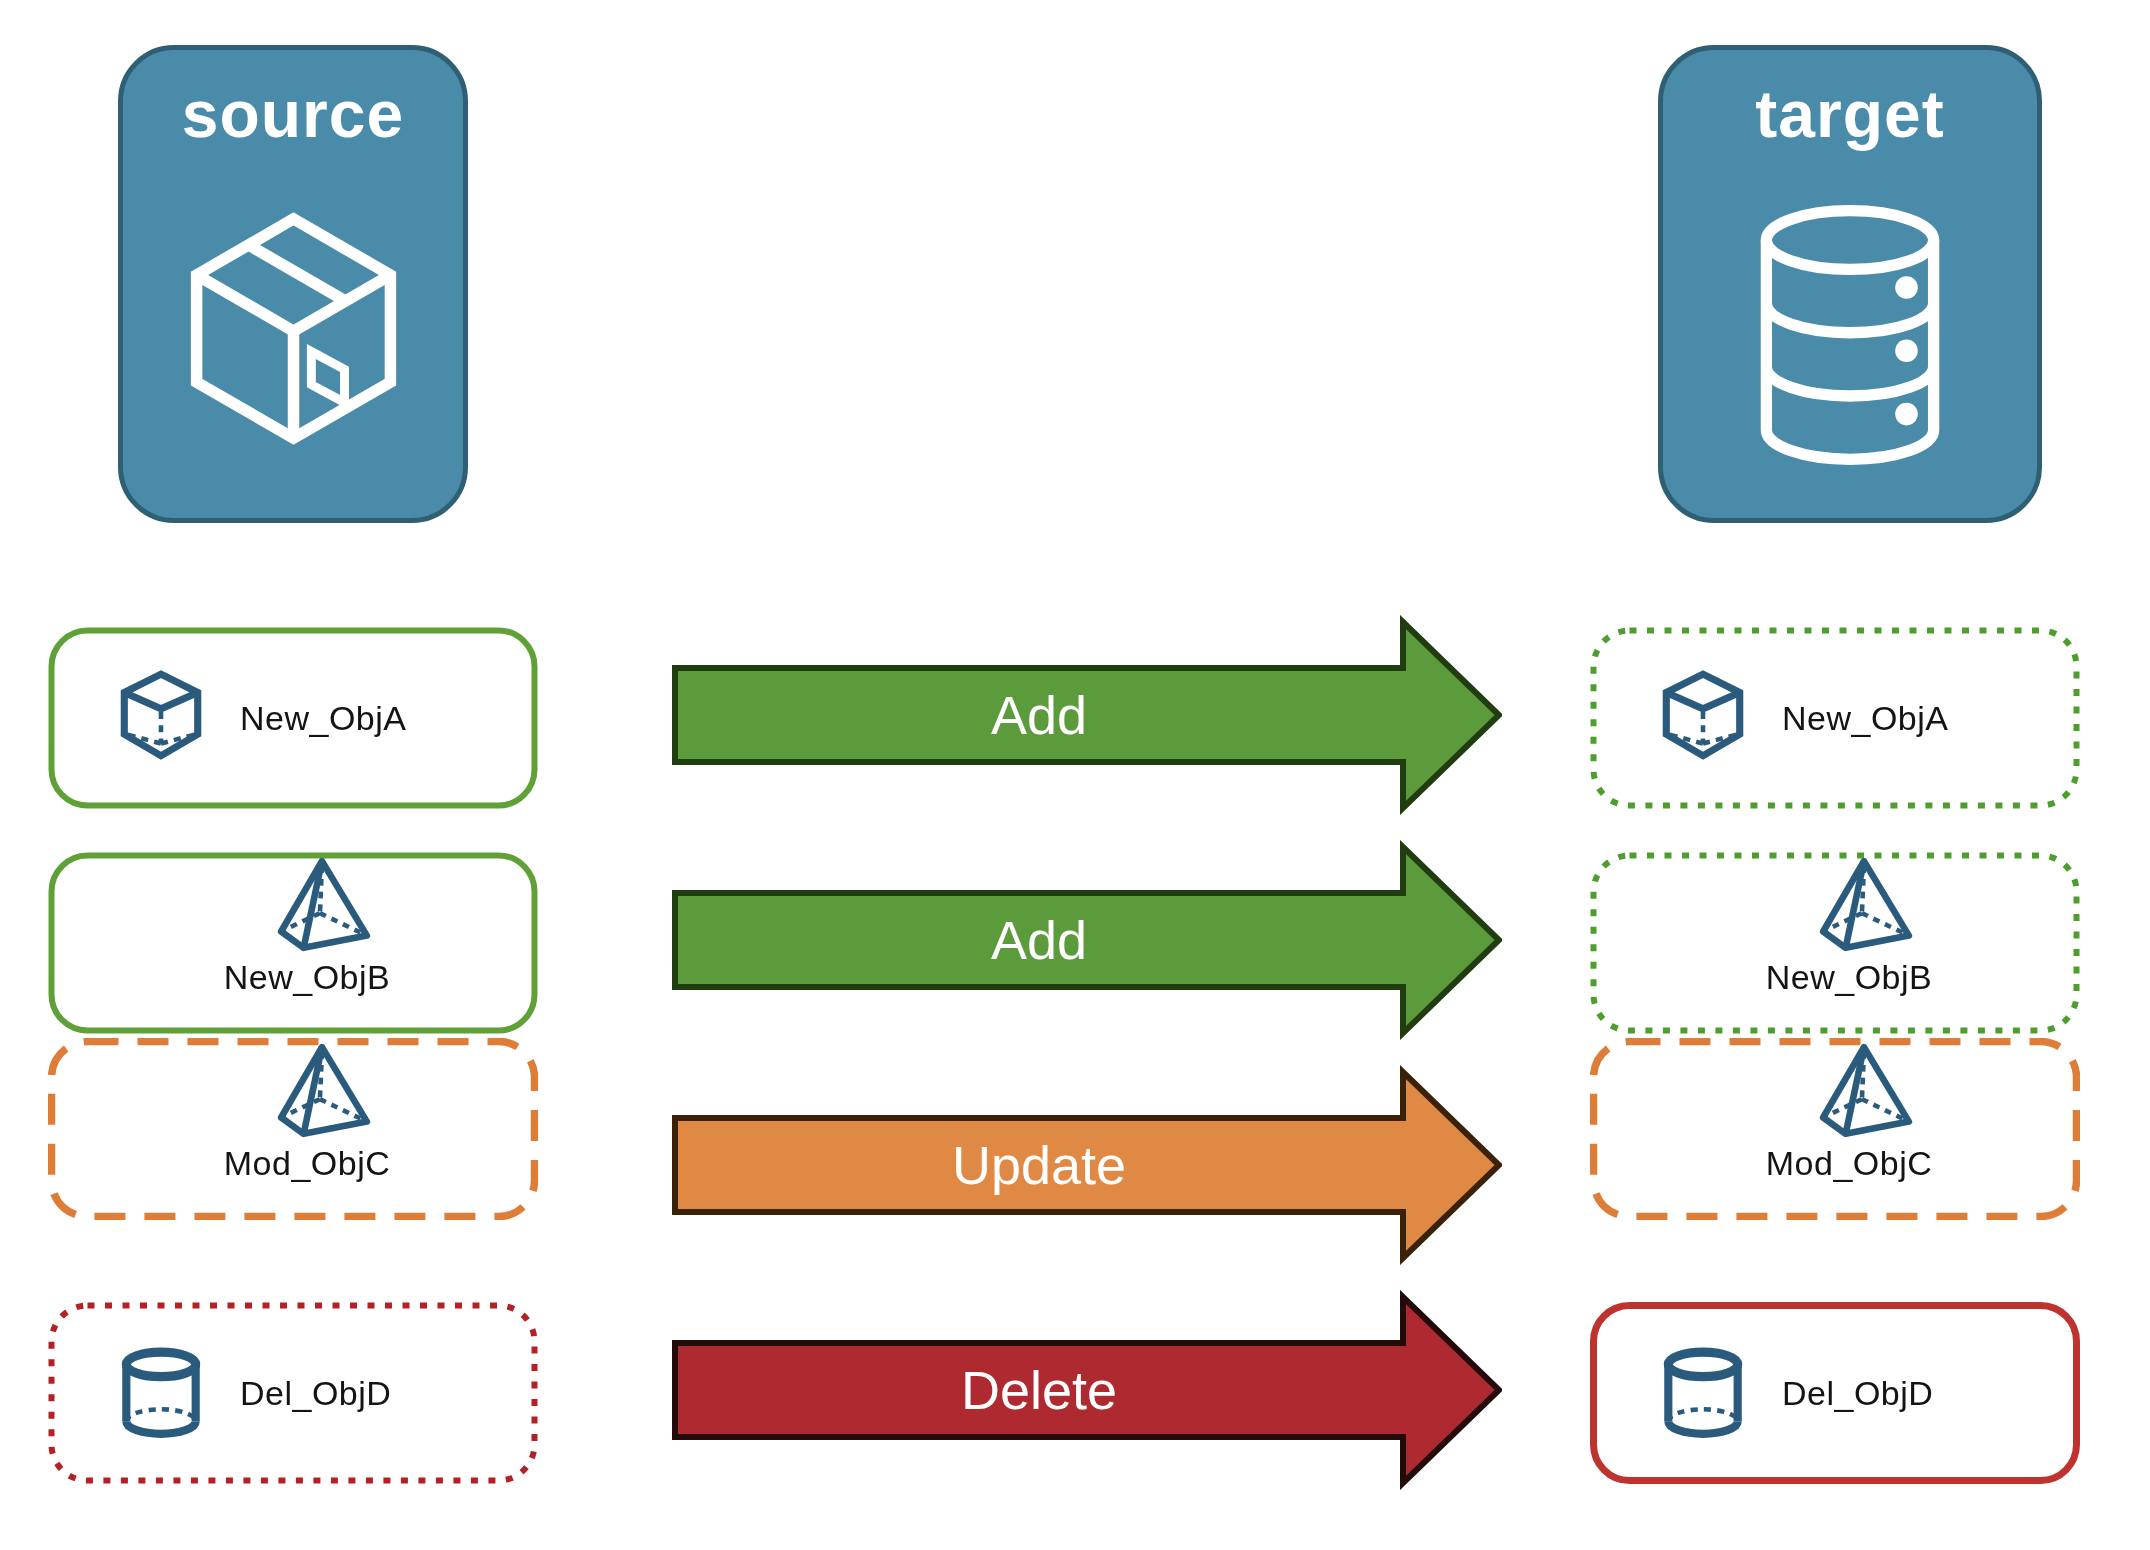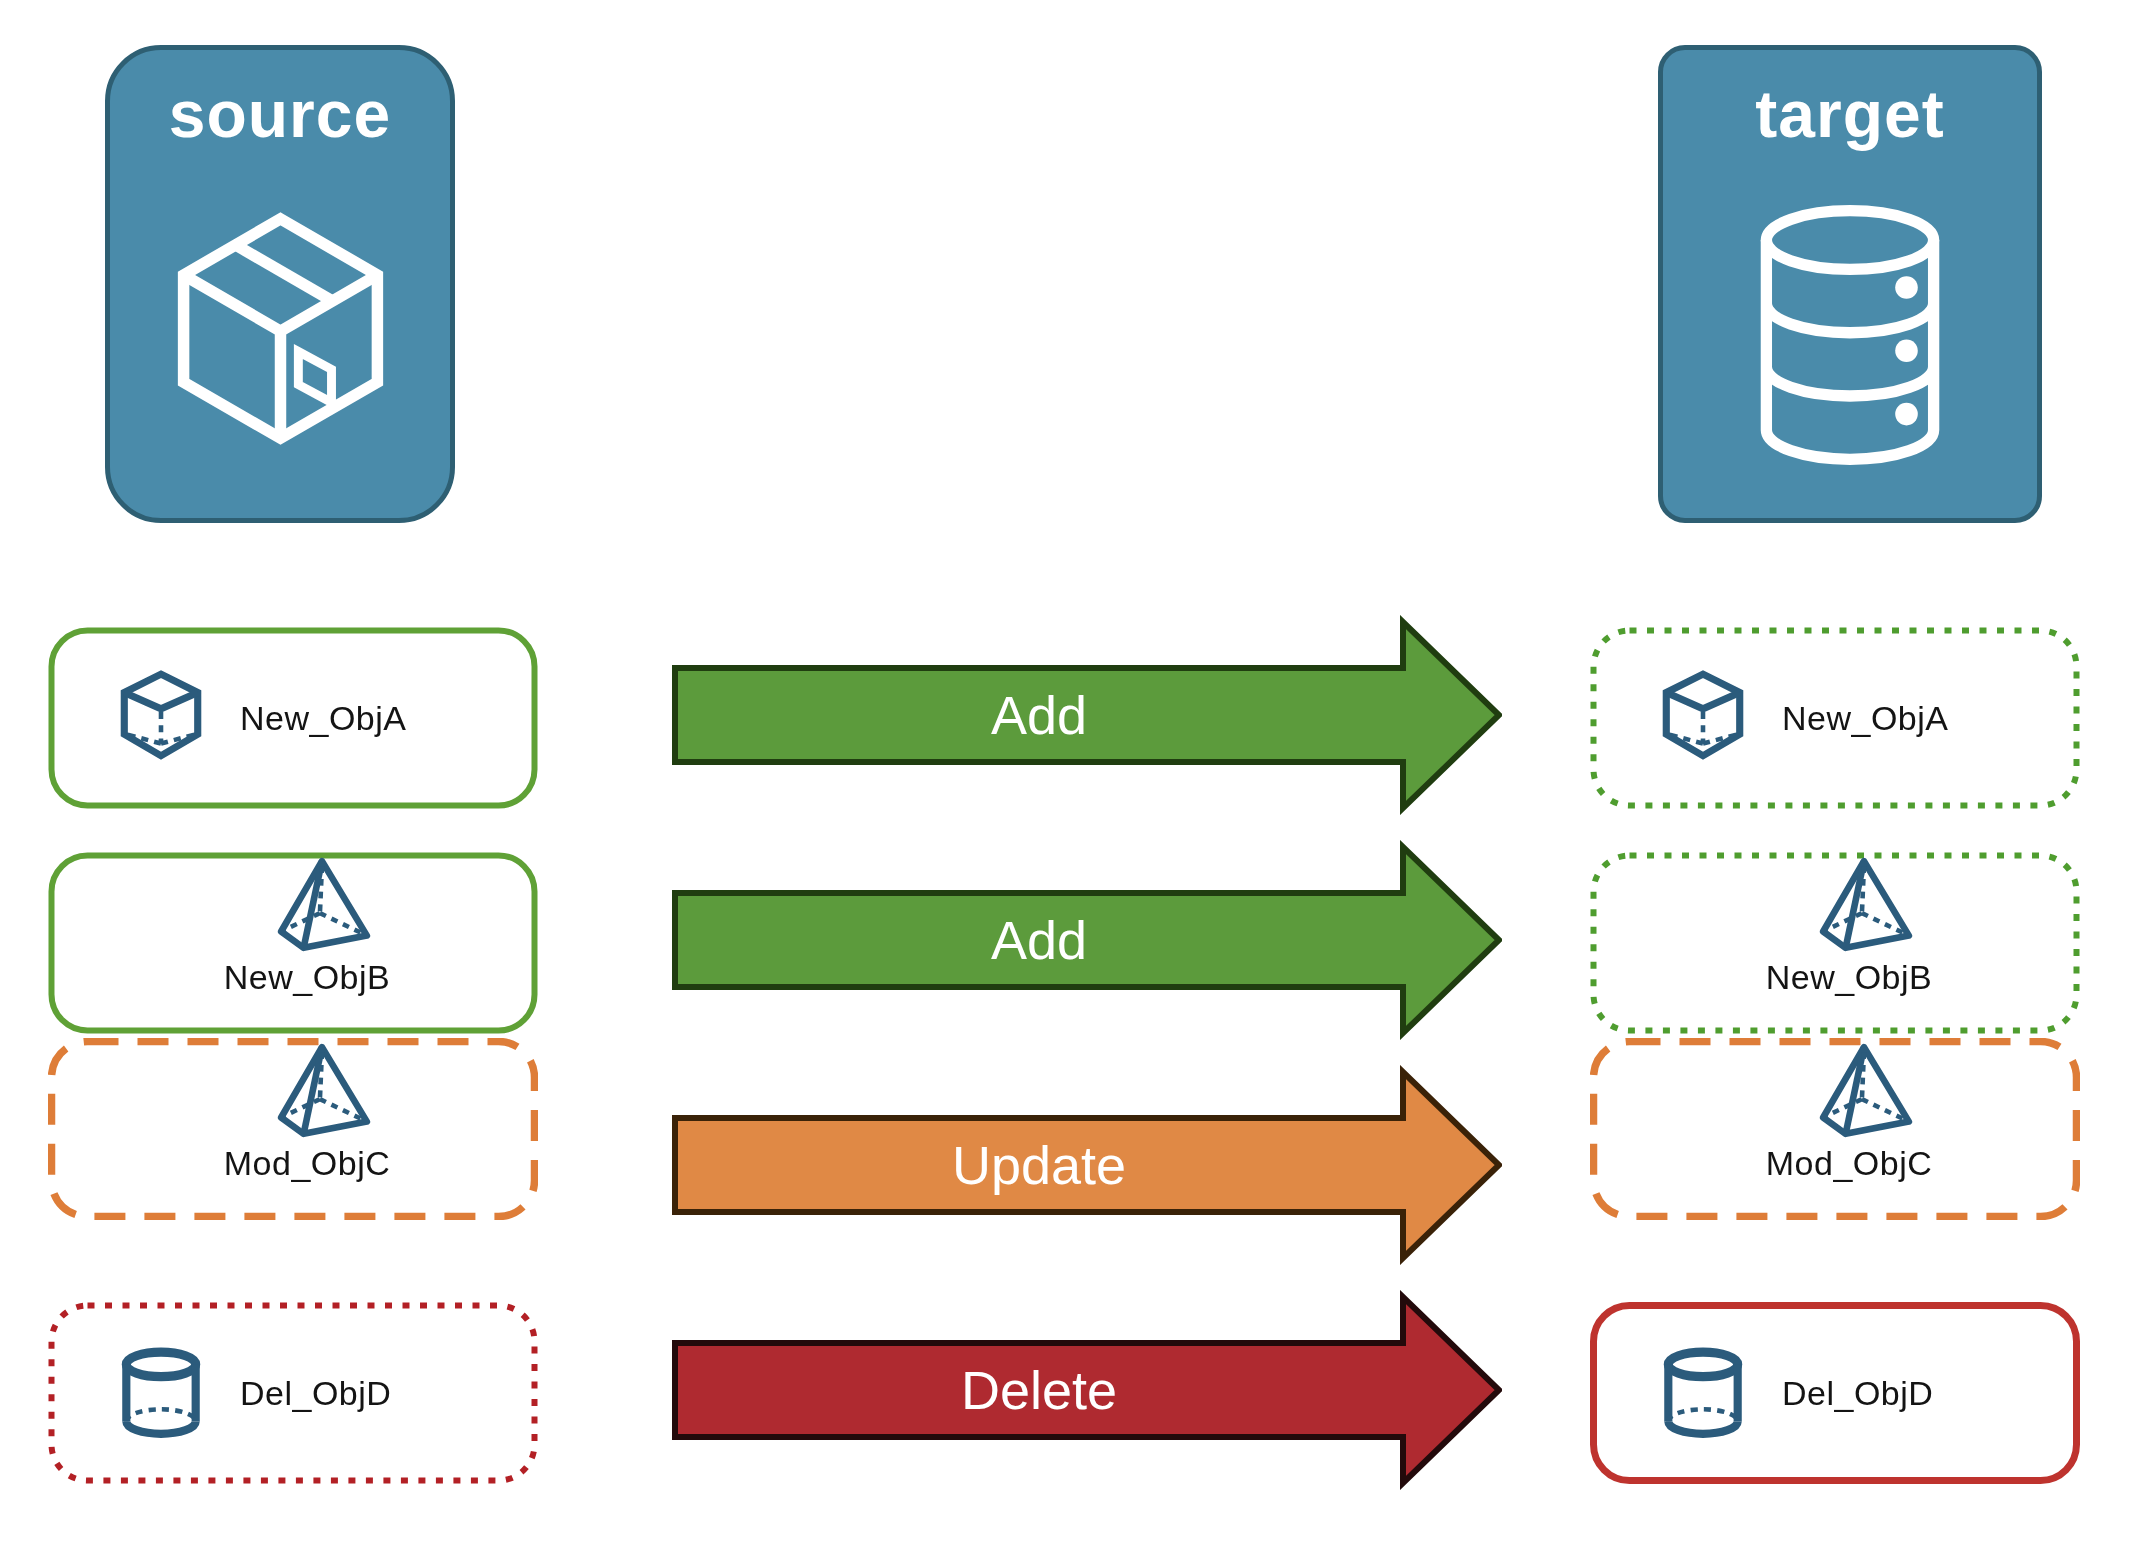--- a/index.html
+++ b/index.html
@@ -8,22 +8,22 @@
     font-family:"Liberation Sans", sans-serif; overflow:hidden;
   }
 
   
   .node {
     position:absolute; top:45px; width:350px; height:478px;
     background:var(--node_fill); border:5px solid var(--node_border);
     border-radius:56px; box-sizing:border-box;
     display:flex; flex-direction:column; align-items:center;
   }
-  .node.source { left:105px; }
-  .node.target { left:1658px; width:384px;border-radius:27px; }
+  .node.source { left:118px; }
+  .node.target { left:1658px; width:384px; }
   .node-label { margin-top:26px; font-size:66px; font-weight:bold; color:#ffffff; letter-spacing:1px; }
   .node-icon { margin-top:40px; color:#ffffff; }
   .node-icon.pkg { width:255px; height:268px; }
   .node-icon.db  { width:226px; height:286px; }
 
   
   .schema-arrow { position:absolute; left:530px; top:188px; width:1090px; height:244px; }
   .schema-arrow svg { position:absolute; inset:0; width:100%; height:100%; }
   .schema-arrow path { fill:var(--schema_arrow_fill); stroke:var(--schema_arrow_border); stroke-width:7; }
   .schema-arrow .arrow-label {

